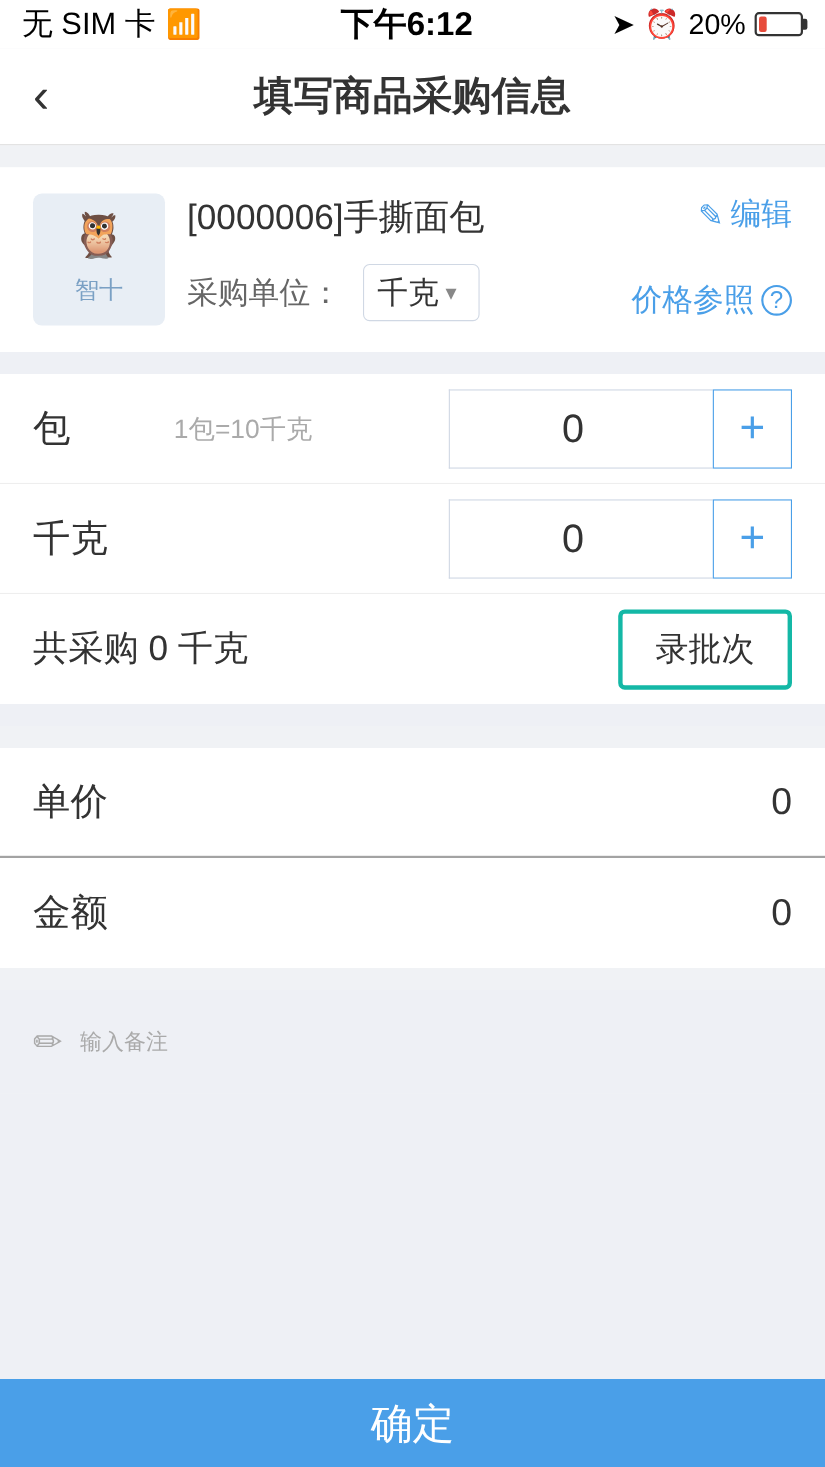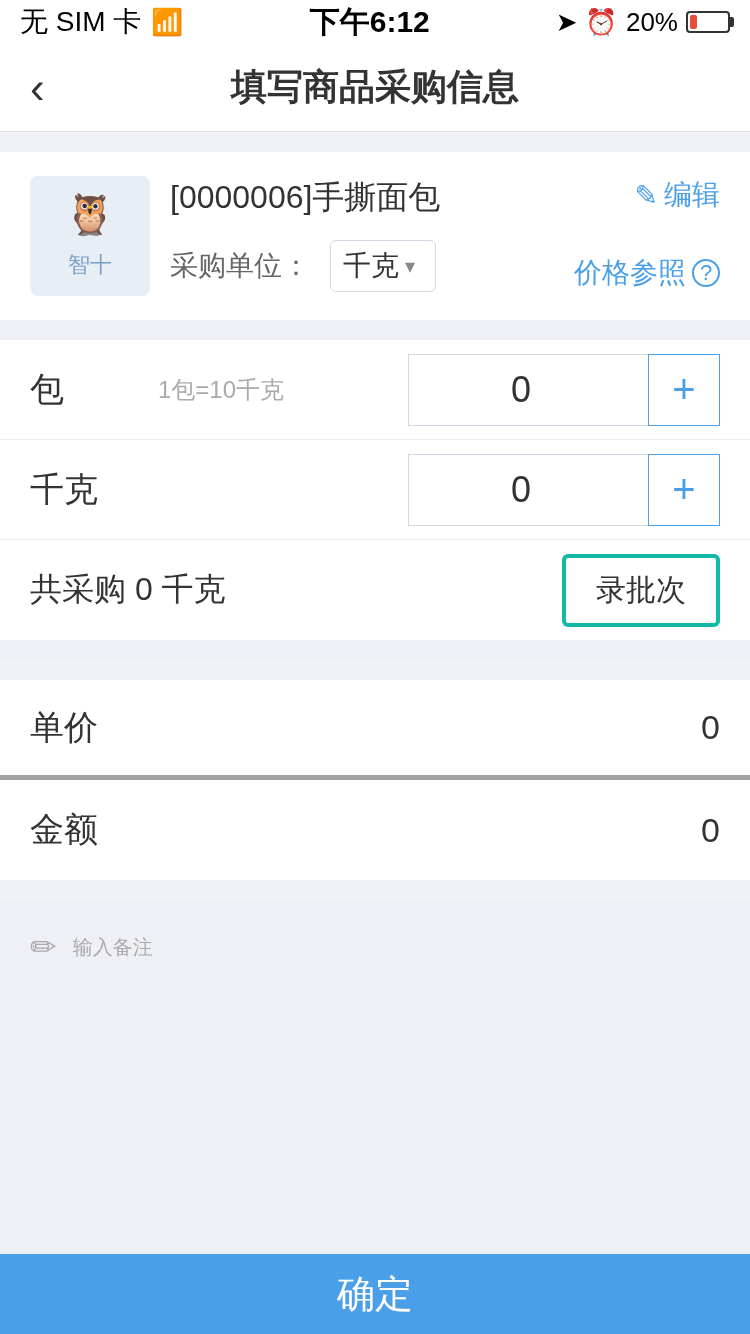--- a/index.html
+++ b/index.html
@@ -251,21 +251,21 @@
     .price-section {
       background: #fff;
       margin-top: 20px;
     }
     .price-row {
       display: flex;
       align-items: center;
       justify-content: space-between;
       padding: 0 30px;
       height: 100px;
-      border-bottom: 5px solid #a3a3a3;
+      border-bottom: 2px solid #a3a3a3;
     }
     .price-row:last-child {
       border-bottom: none;
     }
     .price-label {
       font-size: 34px;
       color: #333;
     }
     .price-value {
       font-size: 34px;

